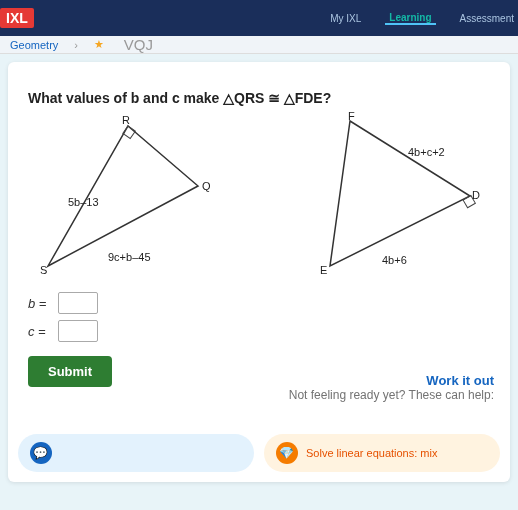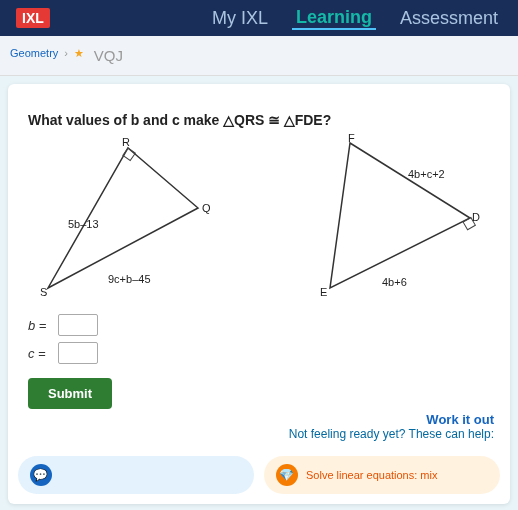--- a/index.html
+++ b/index.html
@@ -11,54 +11,54 @@
       overflow: hidden;
       font-size: 13px;
     }
 
     
     .navbar {
       background: #1a2e5a;
       display: flex;
       align-items: center;
       height: 36px;
-      padding: 0 16px;
+      padding: 0 0;
       color: white;
       gap: 20px;
     }
     .navbar .logo {
       background: #e53935;
       color: white;
       font-weight: bold;
       font-size: 14px;
       padding: 2px 6px;
       border-radius: 2px;
     }
     .nav-spacer { flex: 1; }
     .nav-link {
       color: #aac4e0;
-      font-size: 18px;
+      font-size: 10px;
       cursor: pointer;
       padding: 0 4px;
     }
     .nav-link.active {
       color: #14b8a6;
       font-weight: bold;
       border-bottom: 2px solid #4fc3f7;
     }
 
     
     .breadcrumb {
       background: #f0f4f8;
-      padding: 11px 10px;
+      padding: 0 10px;
       font-size: 11px;
       color: #555;
       display: flex;
-      align-items: flex-start;
-      gap: 6px;
+      align-items: center;
+      gap: 16px;
       border-bottom: 1px solid #ddd;
     }
     .breadcrumb a { color: #1565c0; text-decoration: none; }
     .breadcrumb .sep { color: #999; }
     .breadcrumb .star { color: #f5a623; }
 
     
     .main {
       background: white;
       margin: 8px;
@@ -117,30 +117,30 @@
       font-size: 13px;
       font-weight: bold;
       cursor: pointer;
       margin-top: 8px;
     }
 
     
     .work-out {
       position: absolute;
       right: 16px;
-      bottom: 63px;
+      bottom: 80px;
       text-align: right;
     }
     .work-out .title {
       color: #1565c0;
       font-size: 13px;
       font-weight: bold;
     }
     .work-out .subtitle {
-      color: #0369a1;
+      color: #737373;
       font-size: 12px;
       margin-left: 16px;
     }
 
     
     .help-cards {
       position: absolute;
       bottom: 10px;
       left: 10px;
       right: 10px;

